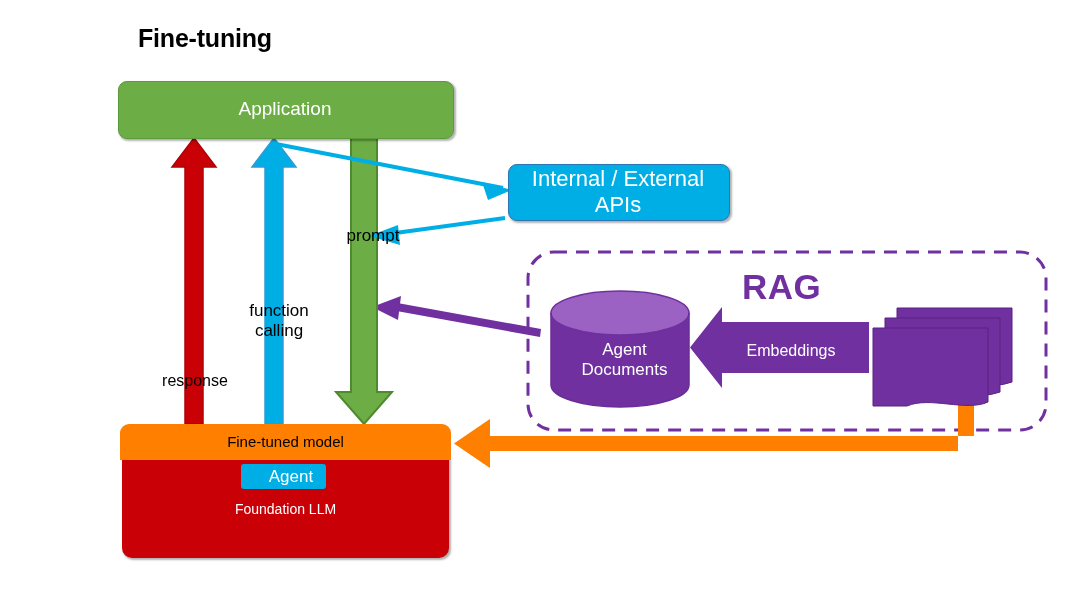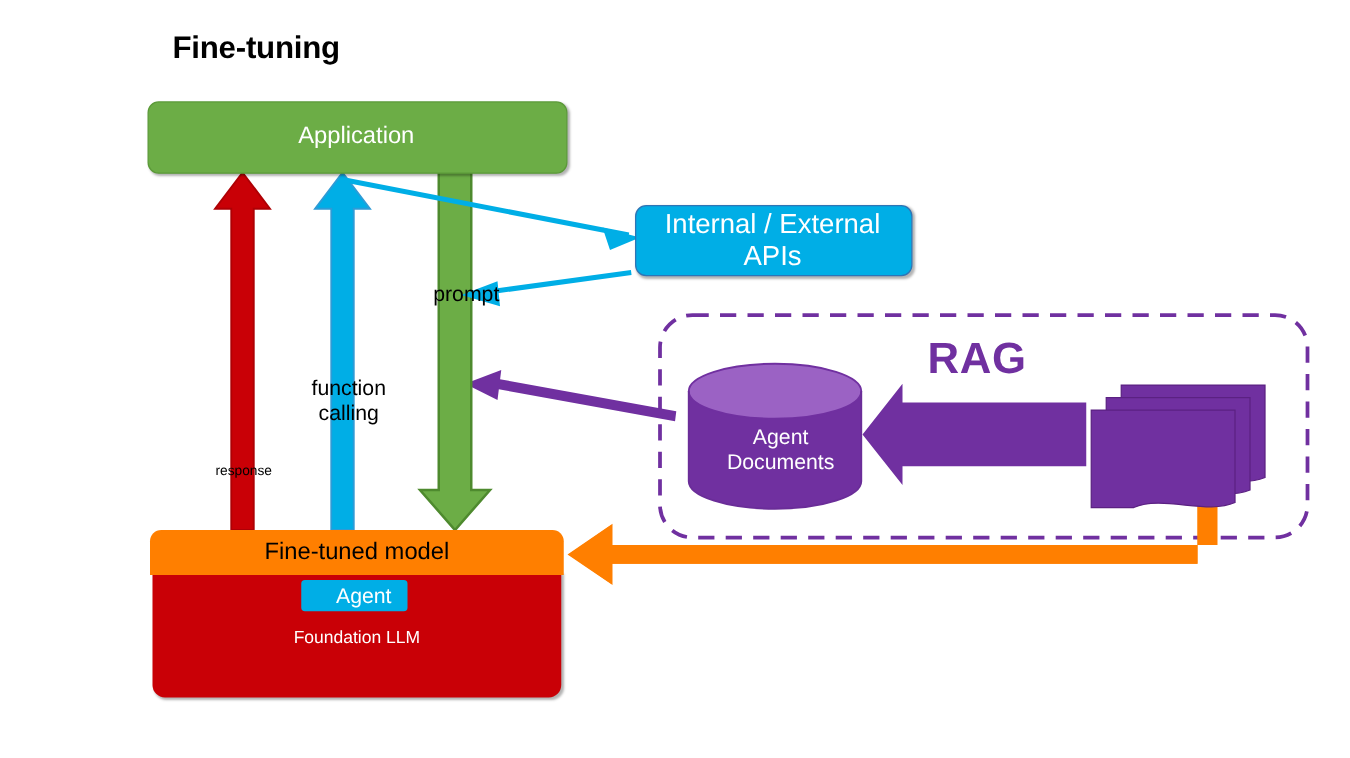--- a/index.html
+++ b/index.html
@@ -88,21 +88,21 @@
     left: 120px;
     top: 424px;
     width: 331px;
     height: 36px;
     background: #FF7F00;
     border-radius: 9px 9px 0 0;
   }
   #finetuned-label {
     left: 120px; top: 424px; width: 331px; height: 36px;
     color: #000000;
-    font-size: 19px;
+    font-size: 15px;
   }
 
   
   #foundation-box {
     position: absolute;
     left: 122px;
     top: 458px;
     width: 327px;
     height: 100px;
     background: #C90006;
@@ -168,21 +168,21 @@
   
   .flow-text {
     position: absolute;
     color: #000000;
     text-align: center;
     line-height: 1.2;
     margin-top: 46px;
   }
   #prompt-text { left: 334px; top: 180px; width: 78px; font-size: 17px; }
   #function-text { left: 228px; top: 255px; width: 102px; font-size: 17px; }
-  #response-text { left: 146px; top: 325px; width: 98px; font-size: 11px; }
+  #response-text { left: 146px; top: 325px; width: 98px; font-size: 16px; }
 </style>
 </head>
 <body>
 
 <div id="canvas">
 
   <svg id="svg-layer" viewBox="0 0 1080 606">
 
     <rect x="528" y="252" width="518" height="178" rx="26" ry="26" fill="none" stroke="#7030A0" stroke-width="3" stroke-dasharray="13,9" stroke-linecap="butt"></rect>
 
@@ -247,20 +247,21 @@
   <div id="agent-label" class="node-label">Agent</div>
 
   <div id="foundation-label" class="node-label">Foundation LLM</div>
 
   <div id="vectordb-label" class="node-label">
     <span>Agent</span>
     <span>Documents</span>
   </div>
 
 
+  <div id="embeddings-label" class="node-label">Embeddings</div>
 
   <div id="rag-title">RAG</div>
 
   <div id="prompt-text" class="flow-text">prompt</div>
 
   <div id="function-text" class="flow-text">
     <div>function</div>
     <div>calling</div>
   </div>
 

